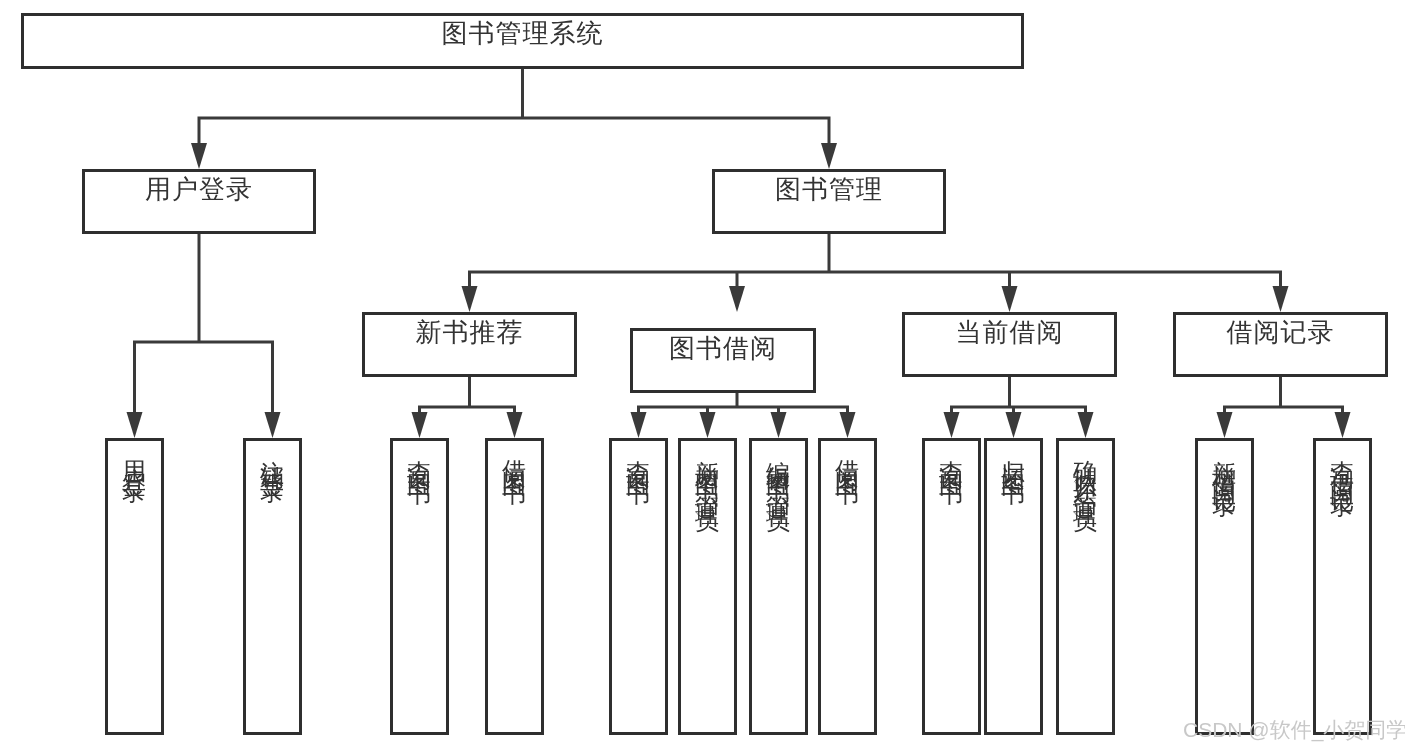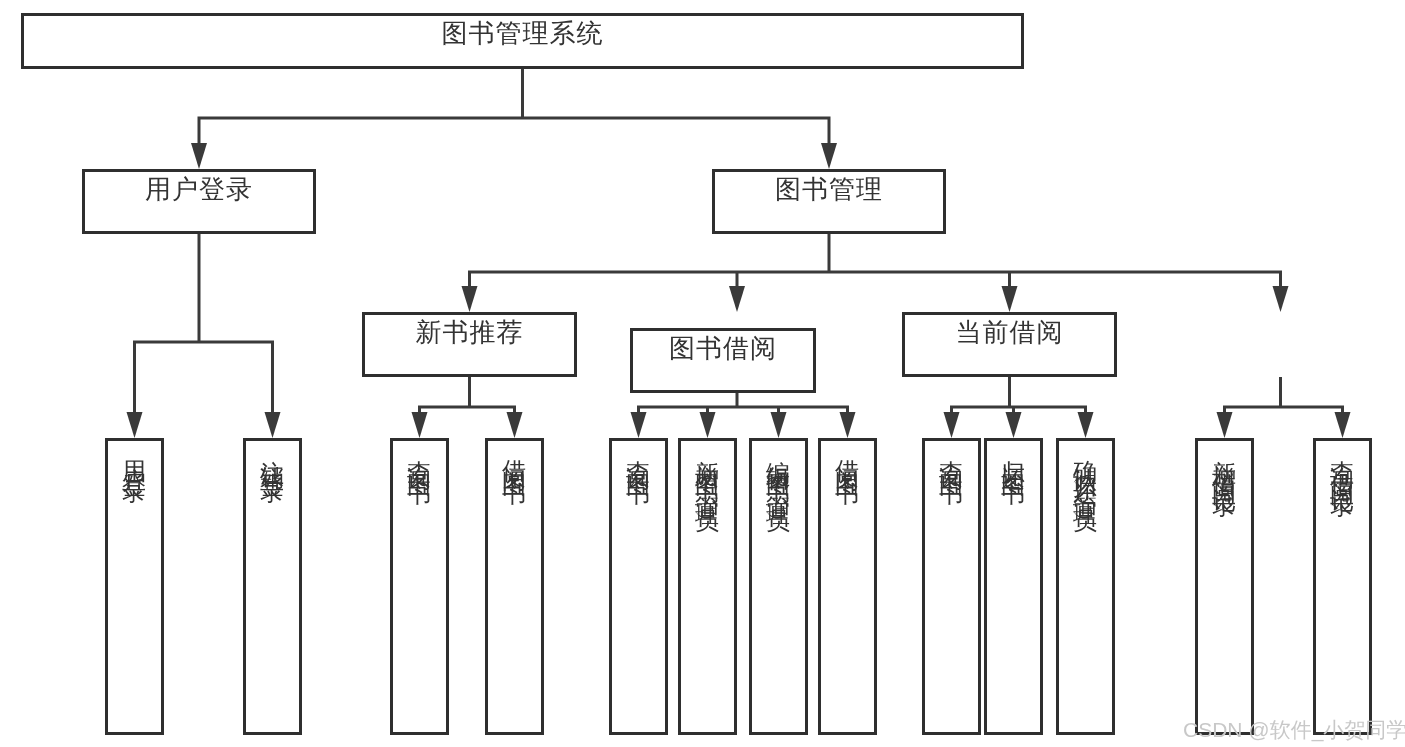--- a/index.html
+++ b/index.html
@@ -108,20 +108,23 @@
 
   <div class="node h-node" style="left:712px; top:169px; width:234px; height:65px;">
     <span>图书管理</span>
   </div>
   <div class="node h-node" style="left:630px; top:328px; width:186px; height:65px;">
     <span>图书借阅</span>
   </div>
   <div class="node h-node" style="left:902px; top:312px; width:215px; height:65px;">
     <span>当前借阅</span>
   </div>
+  <div class="node h-node" style="left:1173px; top:312px; width:215px; height:65px;">
+    <span>借阅记录</span>
+  </div>
 
   <div class="node v-node" style="left:105px; top:438px; width:59px; height:297px;">
     <span>用户登录</span>
   </div>
   <div class="node v-node" style="left:243px; top:438px; width:59px; height:297px;">
     <span>注销登录</span>
   </div>
 
   <div class="node v-node" style="left:390px; top:438px; width:59px; height:297px;">
     <span>查询图书</span>

